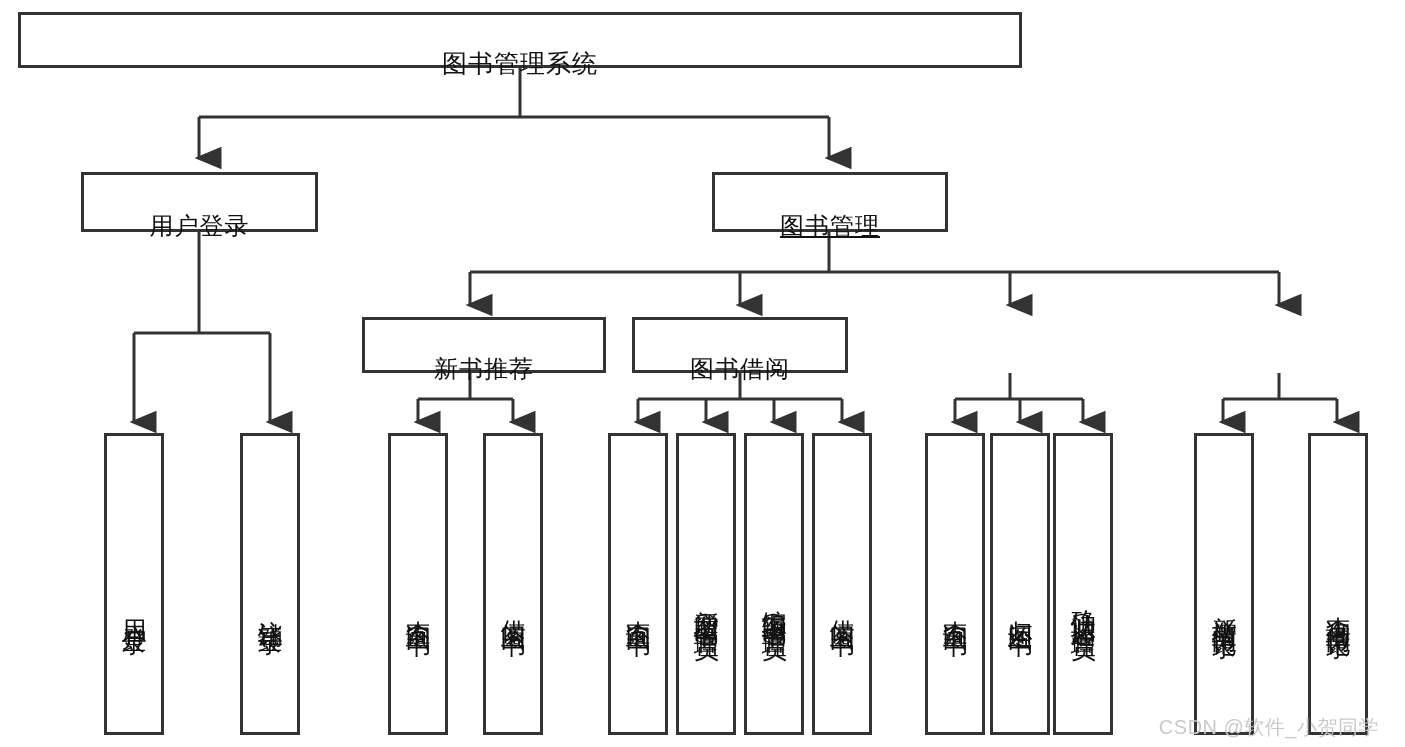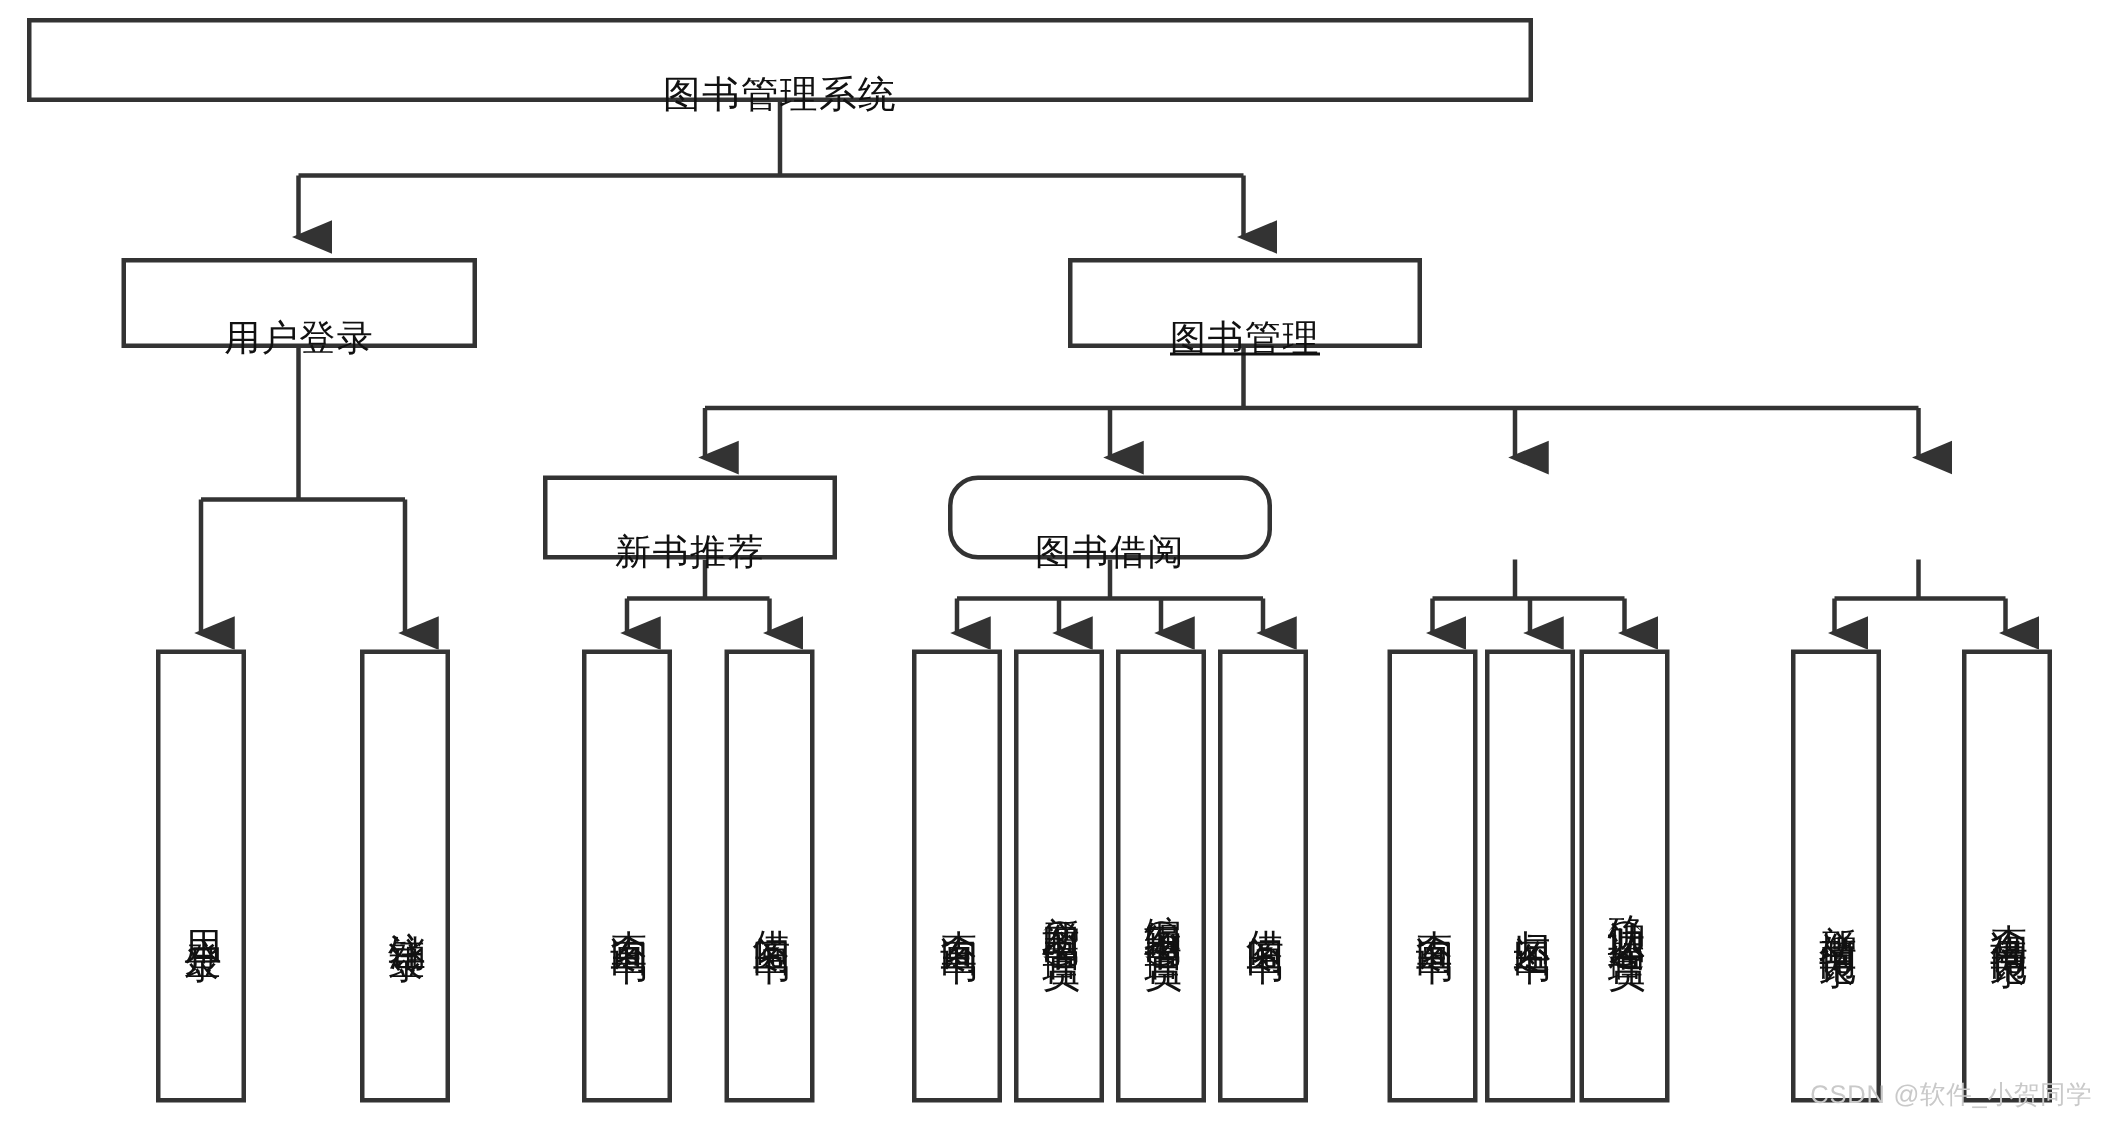--- a/index.html
+++ b/index.html
@@ -61,23 +61,23 @@
   #edges {
     position: absolute;
     left: 0;
     top: 0;
     width: 1405px;
     height: 747px;
     pointer-events: none;
   }
   .watermark {
     position: absolute;
-    right: 10px;
+    right: 26px;
     bottom: 6px;
-    font-size: 17px;
+    font-size: 20px;
     color: #c9c9c9;
     letter-spacing: 0.5px;
     white-space: nowrap;
   }
 </style>
 </head>
 <body>
 
 <div id="canvas">
 
@@ -135,24 +135,24 @@
     <span class="label">图书管理系统</span>
   </div>
 
   <div class="node lvl2" style="left:81px; top:172px; width:237px; height:60px;">
     <span class="label">用户登录</span>
   </div>
   <div class="node lvl2" style="left:712px; top:172px; width:236px; height:60px;text-decoration:underline;">
     <span class="label">图书管理</span>
   </div>
 
-  <div class="node lvl3" style="left:362px; top:317px; width:196px; height:56px;">
+  <div class="node lvl3" style="left:362px; top:317px; width:244px; height:56px;">
     <span class="label">新书推荐</span>
   </div>
-  <div class="node lvl3" style="left:632px; top:317px; width:216px; height:56px;border-radius:20px;">
+  <div class="node lvl3" style="left:632px; top:317px; width:216px; height:56px;">
     <span class="label">图书借阅</span>
   </div>
 
   <div class="node vertical" style="left:104px; top:433px; width:60px; height:302px;">
     <span class="label">用户登录</span>
   </div>
   <div class="node vertical" style="left:240px; top:433px; width:60px; height:302px;">
     <span class="label">注销登录</span>
   </div>
 

